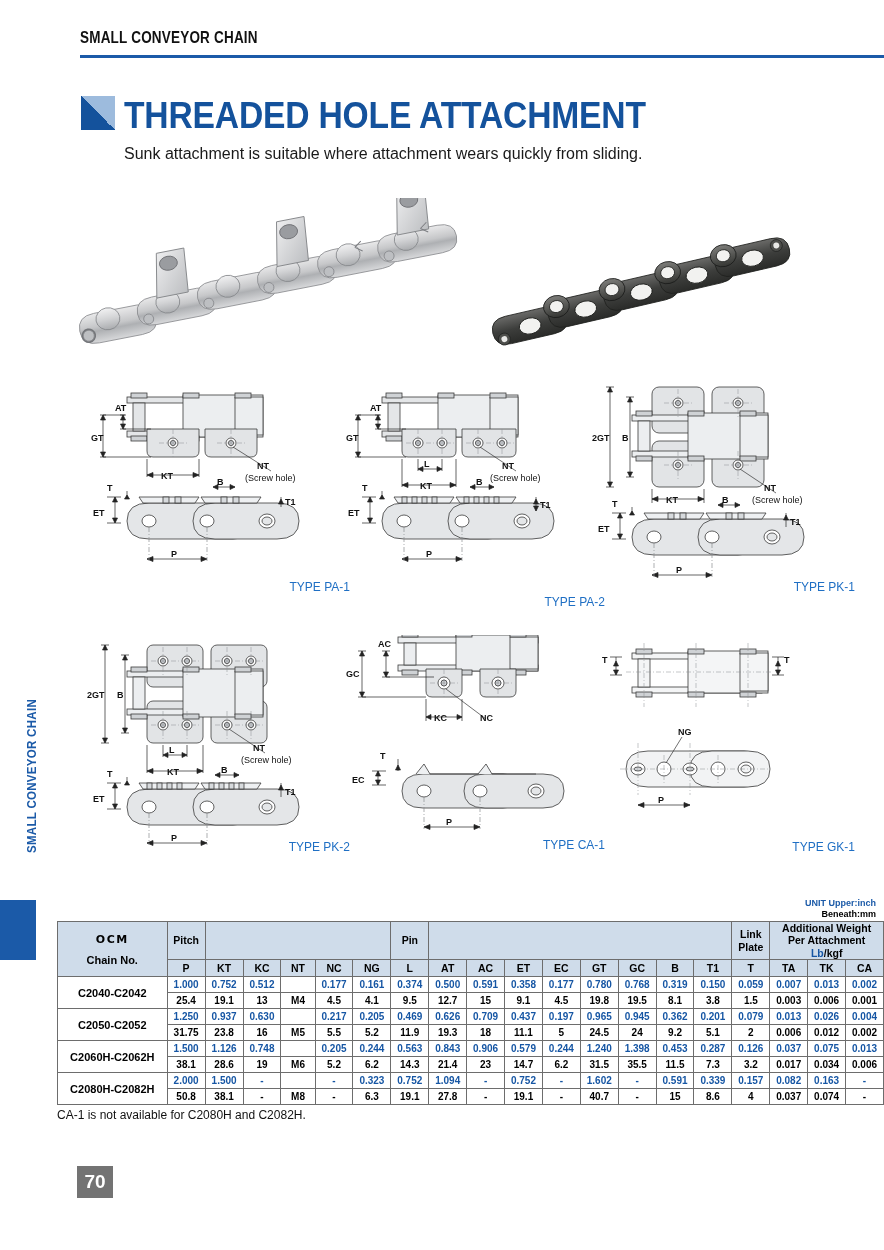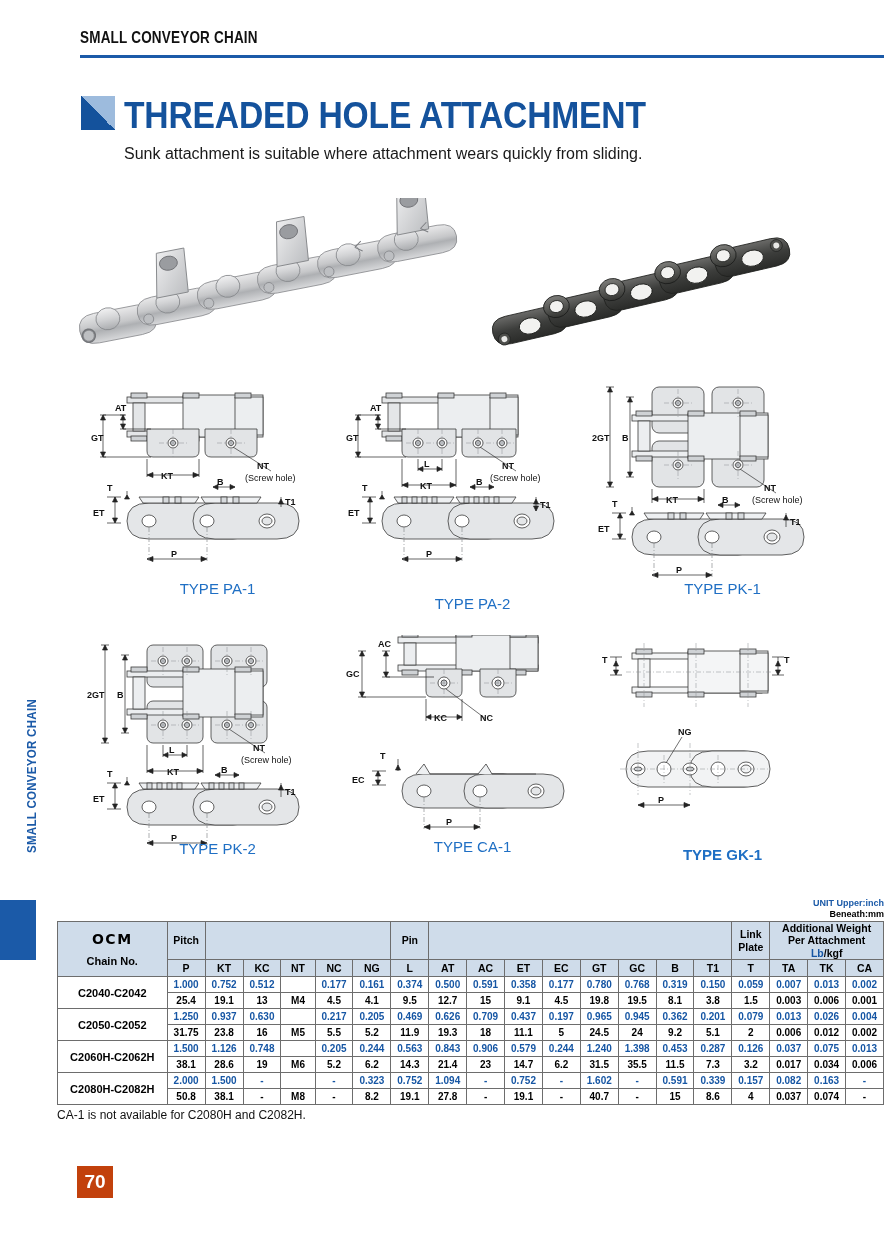--- a/index.html
+++ b/index.html
@@ -93,30 +93,30 @@
   .photo { position: absolute; }
 
   
   .diagram {
     position: absolute;
     width: 265px; height: 230px;
   }
   .dlabel {
     position: absolute;
     width: 265px;
-    text-align: center;
-    font-size: 15px;
+    text-align: right;
+    font-size: 12px;
     color: #1f6fc4;
     font-weight: normal;
   }
 
   
   #unit-note {
     position: absolute;
-    right: 0; top: 898px;
+    right: 8px; top: 898px;
     text-align: right;
     font-size: 9px;
     line-height: 1.25;
     font-weight: bold;
   }
   #unit-note .u1 { color: #1b5aa8; }
   #unit-note .u2 { color: #000; }
 
   
   #spec-table {
@@ -137,21 +137,21 @@
   .hd-sym   { height: 17px; font-size: 10.5px; }
   .chain-no-cell {
     width: 122px;
     text-align: center;
     font-size: 11px;
     padding: 0 2px;
     white-space: nowrap;
   }
   .logo-cell { width: 122px; }
   .ocm-logo {
-    font-size: 14px; font-weight: bold; letter-spacing: 1.5px;
+    font-size: 11px; font-weight: bold; letter-spacing: 1.5px;
     font-family: "DejaVu Sans", sans-serif;
     color:#000;
   }
   .ocm-sub { font-size: 11px; font-weight: bold; margin-top: 8px; }
   .num-in  { color: #1656a4; }
   .num-mm  { color: #000; }
   .dcell { width: 44px; padding-right: 3px; text-align: right; height: 16px; }
   .dcell.nt { text-align: center; padding-right: 0; }
   .row-in td { height: 16px; }
   .row-mm td { height: 16px; }
@@ -161,21 +161,21 @@
     left: 57px; top: 1108px;
     font-size: 12px;
     color: #111;
   }
 
   
   #pageno {
     position: absolute;
     left: 77px; top: 1166px;
     width: 36px; height: 32px;
-    background: #c2410c;
+    background: #737373;
     color: #fff;
     font-size: 19px;
     font-weight: bold;
     display: flex; align-items: center; justify-content: center;
   }
 </style>
 </head>
 <body>
 
 <div id="side-tab">
@@ -946,21 +946,21 @@
       <path d="M76,128 L92,102" stroke="#333" stroke-width=".7"></path>
       <text x="88" y="100" font-size="9" fill="#111" font-weight="bold" stroke="none">NG</text>
       <g stroke="#222" stroke-width=".7">
         <path d="M48,170 h52"></path>
           <path d="M48,170 l6,-2.5 v5z" fill="#222"></path>
           <path d="M100,170 l-6,-2.5 v5z" fill="#222"></path>
       </g>
       <text x="68" y="168" font-size="9" fill="#111" font-weight="bold" stroke="none">P</text>
     </g>
   </svg>
-  <div class="dlabel" style="top:211px;font-weight:bold;">TYPE GK-1</div>
+  <div class="dlabel" style="top:205px;">TYPE GK-1</div>
 </div>
 
 <div id="unit-note">
   <div class="u1">UNIT Upper:inch</div>
   <div class="u2">Beneath:mm</div>
 </div>
 
 <table id="spec-table">
   <thead>
     <tr>
@@ -1155,21 +1155,21 @@
         <td class="dcell num-in">0.082</td>
         <td class="dcell num-in">0.163</td>
         <td class="dcell num-in">-</td>
       </tr>
       <tr class="row-mm">
         <td class="dcell num-mm">50.8</td>
         <td class="dcell num-mm">38.1</td>
         <td class="dcell num-mm">-</td>
         <td class="dcell num-mm nt">M8</td>
         <td class="dcell num-mm">-</td>
-        <td class="dcell num-mm">8.2</td>
+        <td class="dcell num-mm">6.3</td>
         <td class="dcell num-mm">19.1</td>
         <td class="dcell num-mm">27.8</td>
         <td class="dcell num-mm">-</td>
         <td class="dcell num-mm">19.1</td>
         <td class="dcell num-mm">-</td>
         <td class="dcell num-mm">40.7</td>
         <td class="dcell num-mm">-</td>
         <td class="dcell num-mm">15</td>
         <td class="dcell num-mm">8.6</td>
         <td class="dcell num-mm">4</td>

